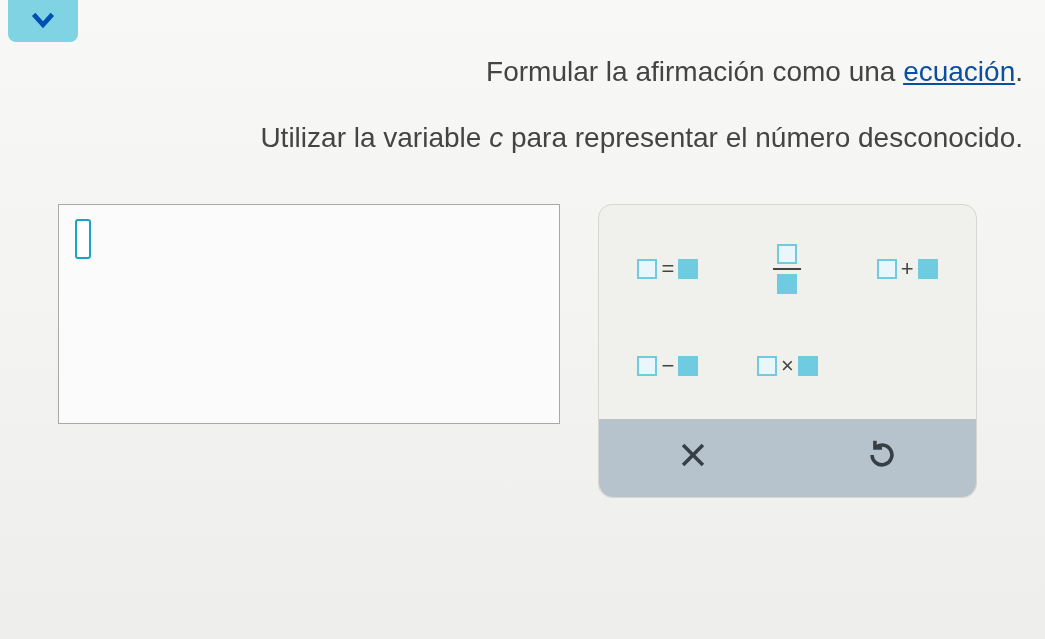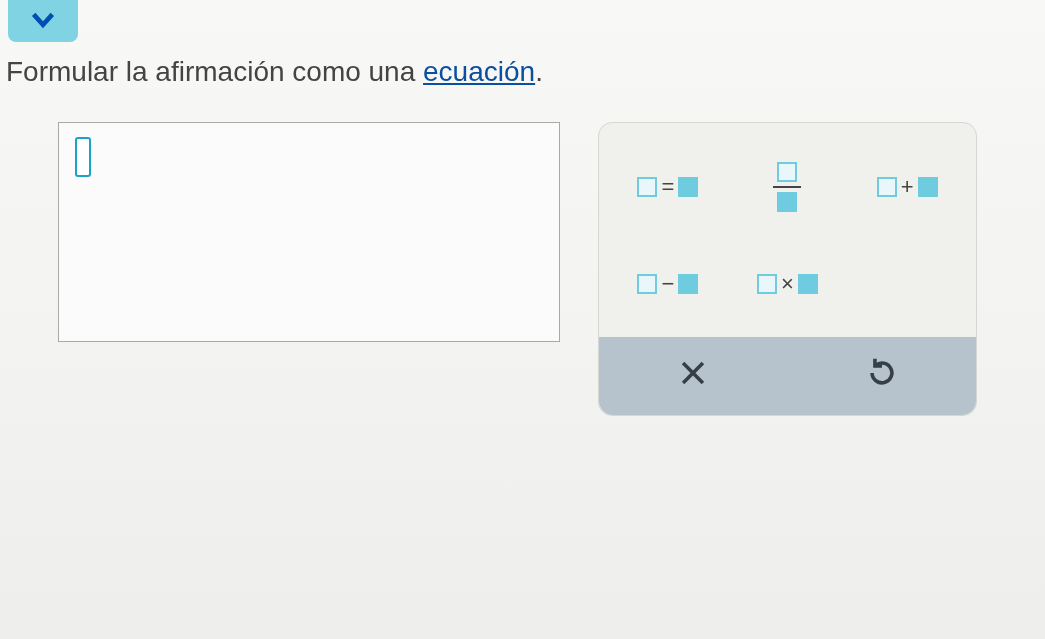--- a/index.html
+++ b/index.html
@@ -31,20 +31,21 @@
     }
     .dropdown-tab svg {
       width: 28px;
       height: 28px;
       fill: none;
       stroke: #0050b3;
       stroke-width: 4;
     }
     .content-wrap {
       padding: 56px 22px 0 6px;
+      text-align: right;
     }
     .instruction-1 {
       font-size: 28px;
       color: #444;
       margin-bottom: 34px;
     }
     .link-word {
       color: #0a4fa0;
       text-decoration: underline;
     }
@@ -173,20 +174,23 @@
   </span>
 </div>
 
 <div class="content-wrap">
 
   <p class="instruction-1">
     <span>Formular la afirmación como una </span><a href="#" class="link-word">ecuación</a><span>.</span>
   </p>
 
 
+  <p class="instruction-2">
+    <span>Utilizar la variable </span><span class="var-c">c</span><span> para representar el número desconocido.</span>
+  </p>
 
   <div class="bottom-row">
     <div class="answer-box">
       <div class="cursor-slot"></div>
     </div>
 
     <div class="palette">
       <div class="palette-ops">
 
         <div class="op-btn">

